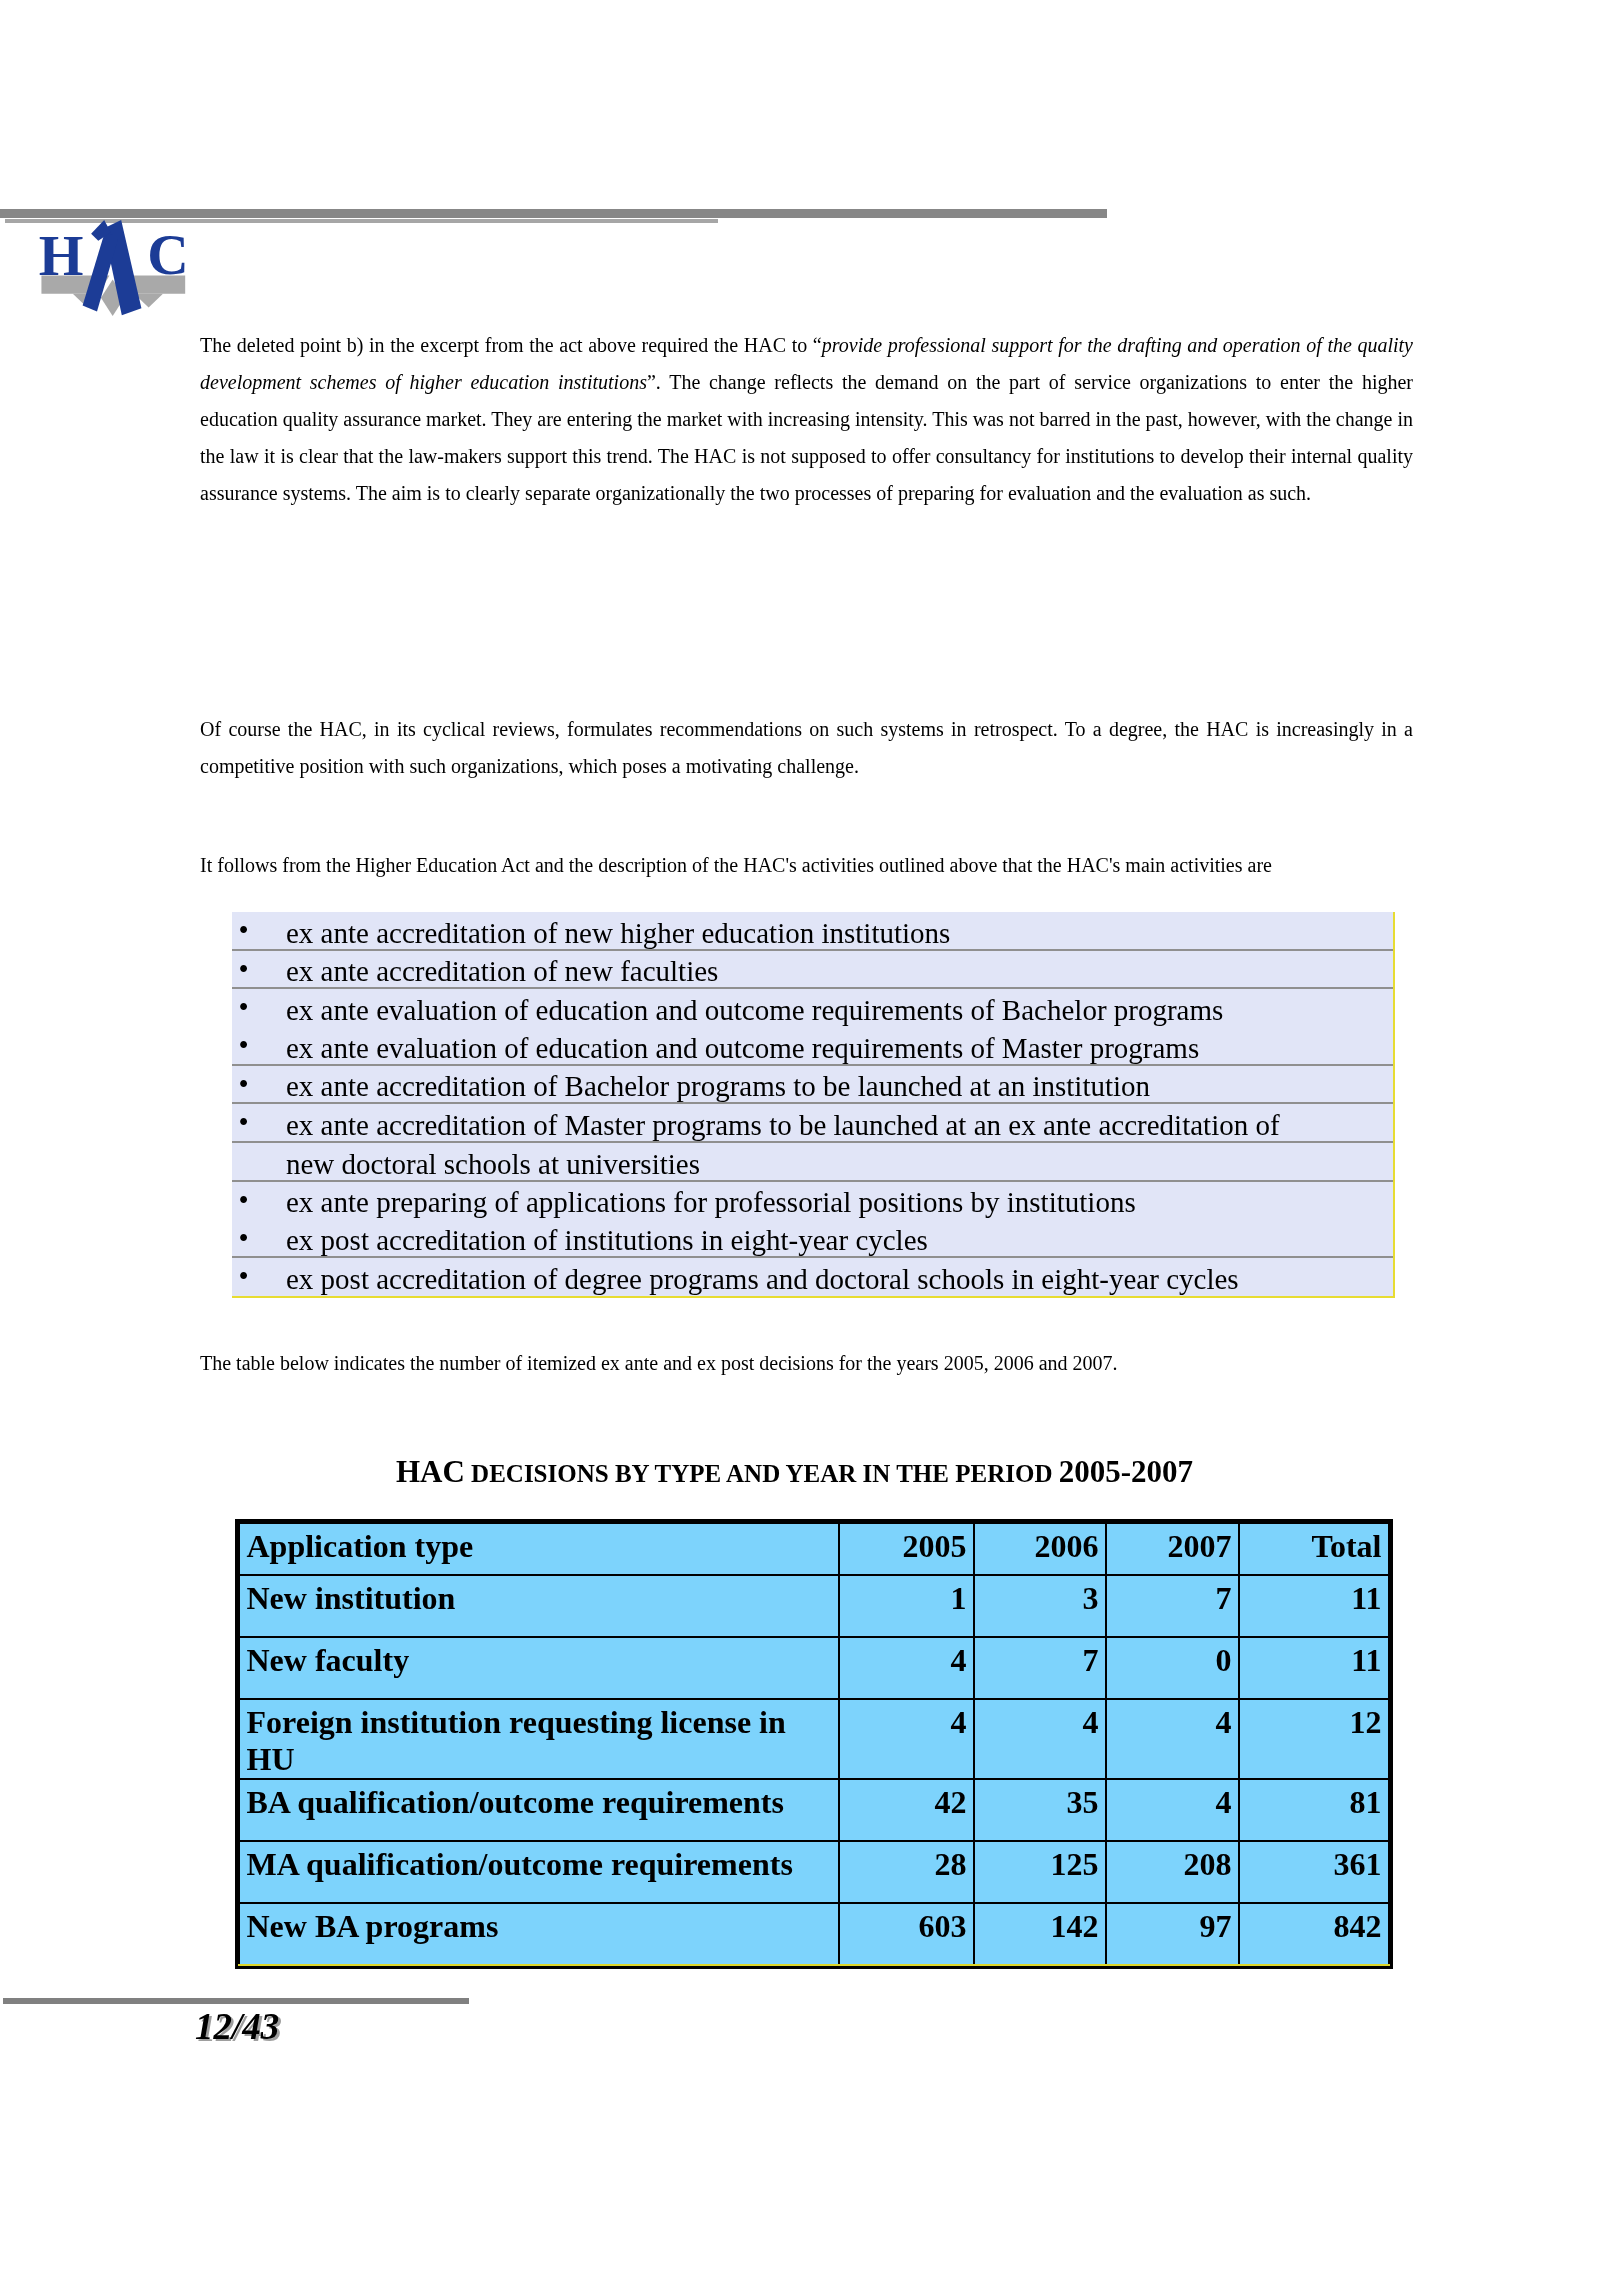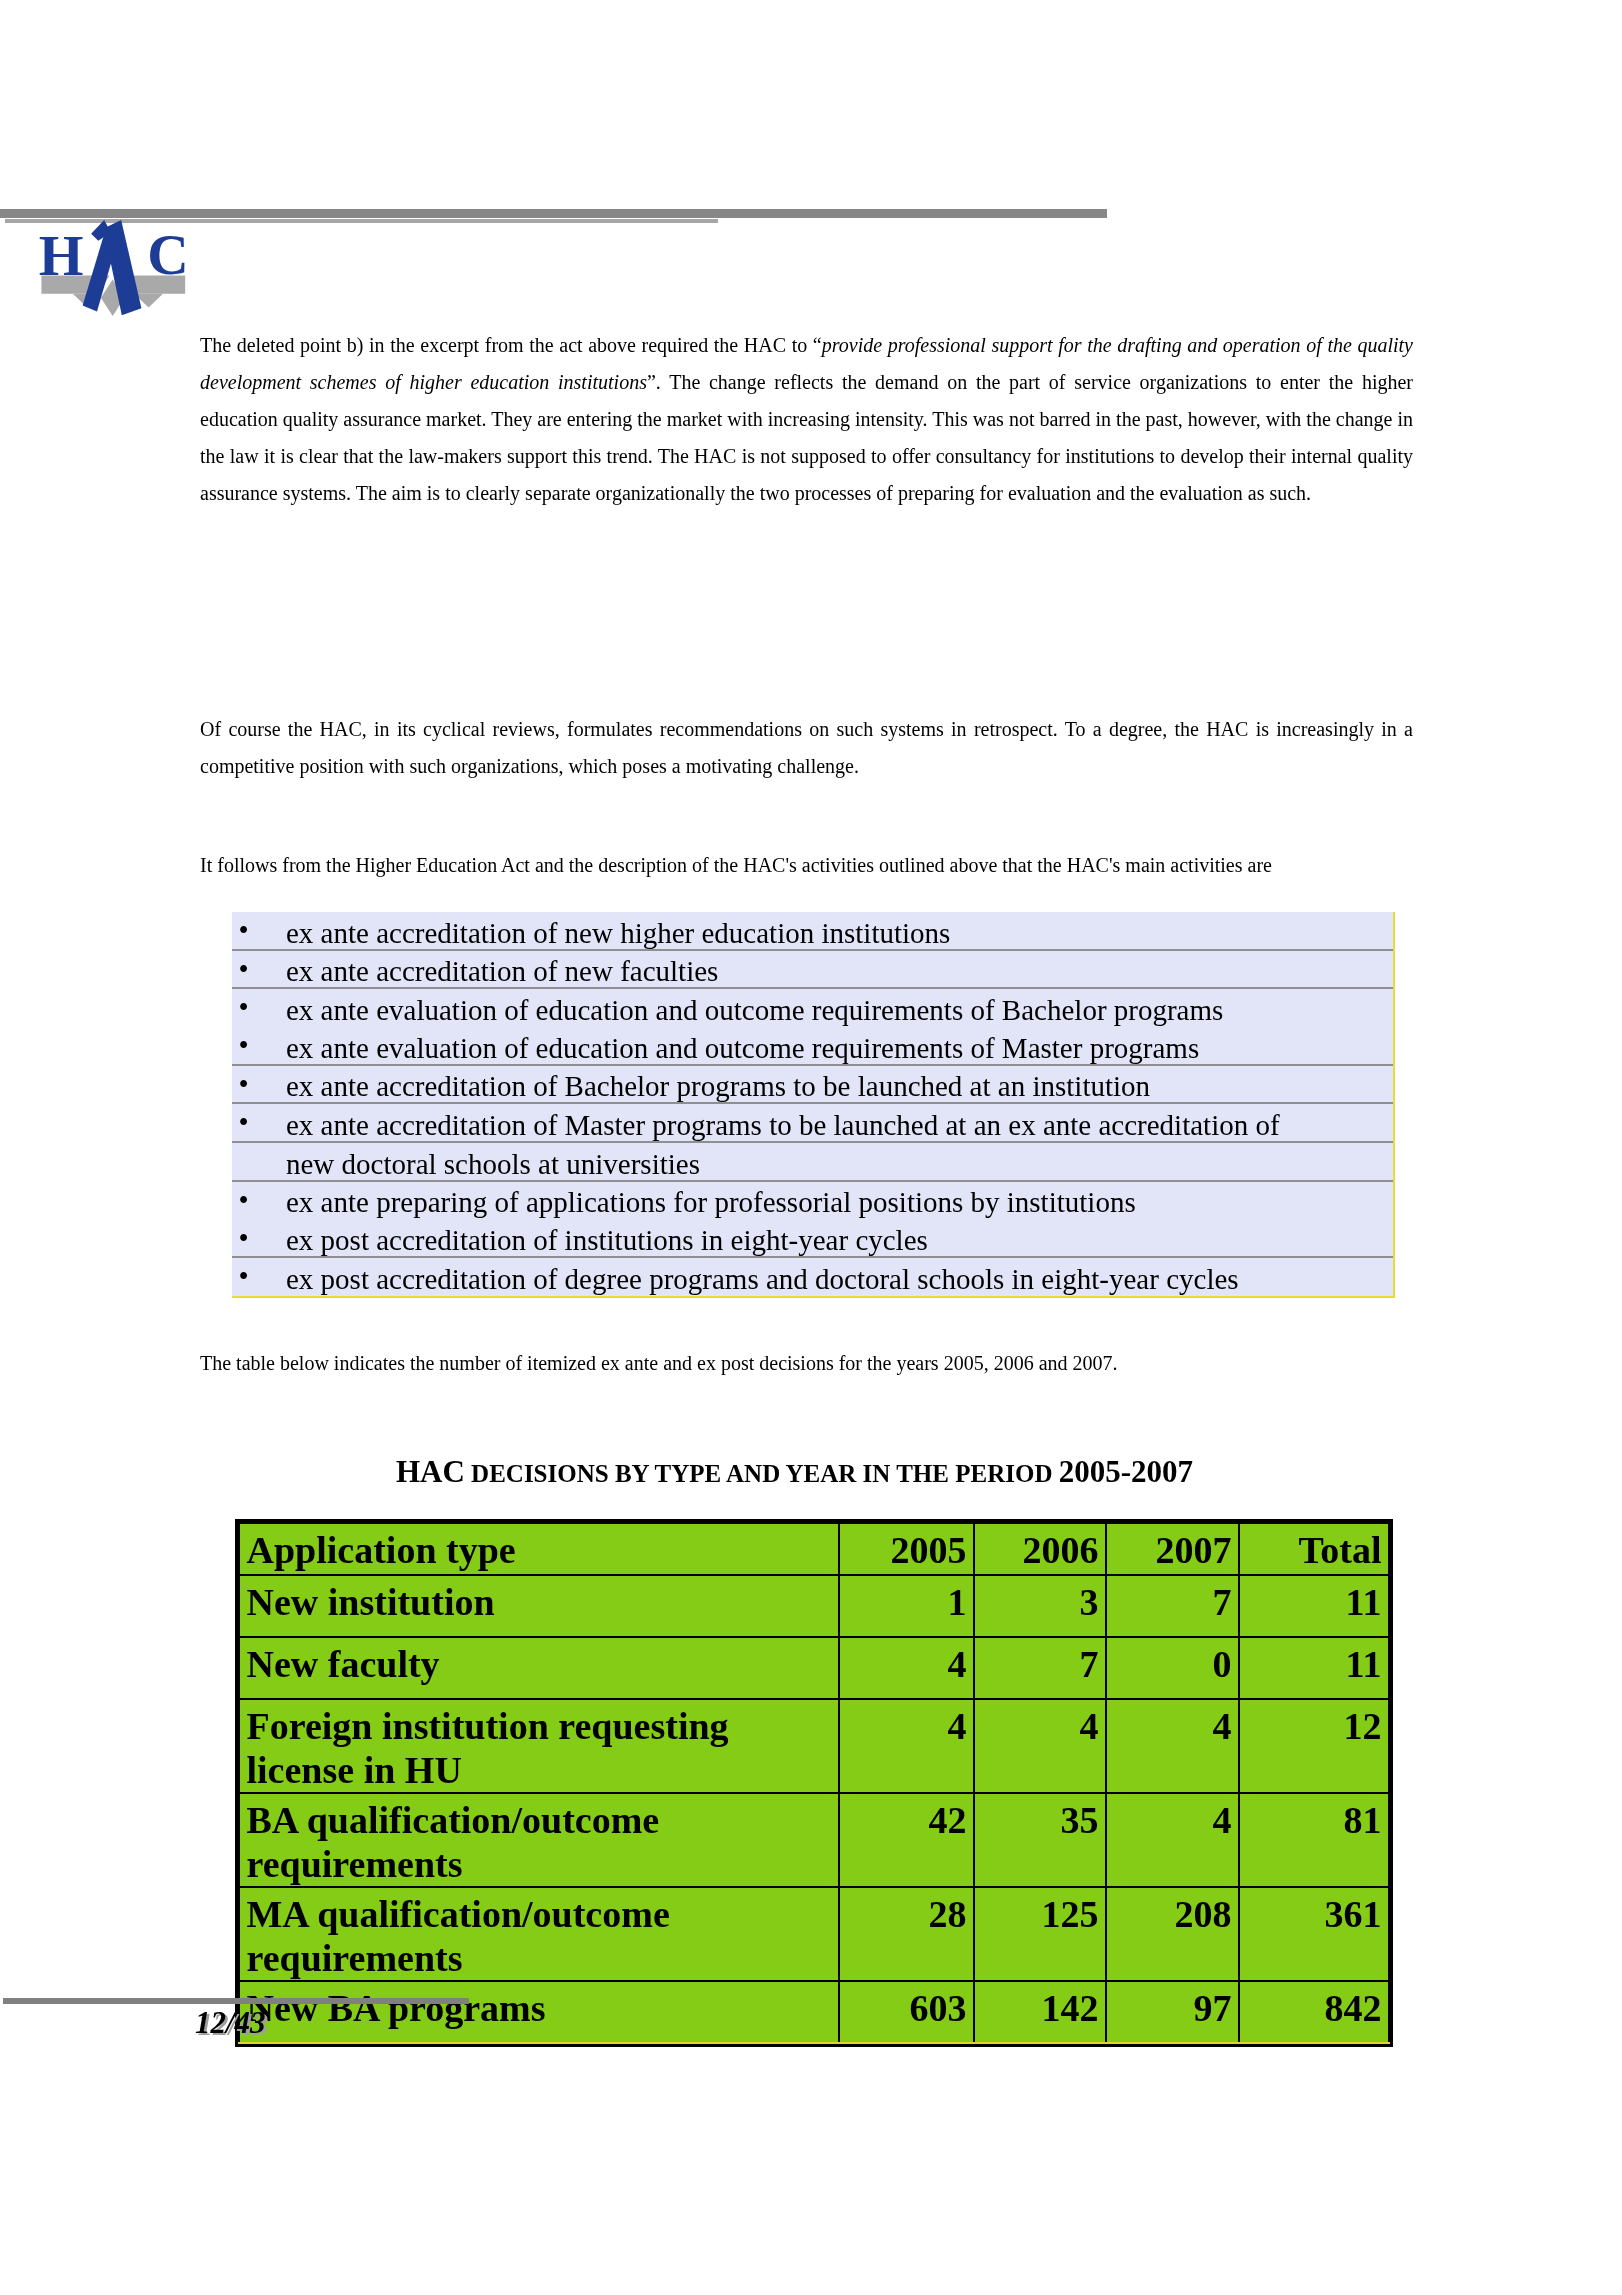--- a/index.html
+++ b/index.html
@@ -50,38 +50,38 @@
     position:absolute; left:188px; top:1454px; width:1213px;
     text-align:center; font-weight:bold; white-space:nowrap;
   }
   .cap-lg { font-size:31px; }
   .cap-sm { font-size:25px; }
 
   
   .table-wrap { position:absolute; left:235px; top:1519px; border:3.3px solid #000; }
   table.decisions {
     width:1150px; border-collapse:collapse; table-layout:fixed;
-    background:#84cc16; font-size:38px;
+    background:#7dd3fc; font-size:32px;
   }
   .decisions th, .decisions td {
     border:2.6px solid #000; vertical-align:top; box-sizing:border-box;
     padding:3.9px 6.5px 0 6.5px;
   }
   .decisions thead th { height:52px; font-weight:bold; }
   .decisions tbody td { height:62px; font-weight:bold; }
   .decisions .c0  { text-align:left; }
   .decisions .num { text-align:right; }
   .decisions thead .c0 { text-align:left; }
   .decisions tbody tr:last-child td { border-bottom:2.6px solid #ddd52a; }
 
   
   .footer-rule { position:absolute; left:3.3px; top:1998px; width:466px; height:5.9px; background:#808080; }
   .page-number {
     position:absolute; left:195px; top:2005px;
-    font-size:31px; font-weight:bold; font-style:italic;
+    font-size:37px; font-weight:bold; font-style:italic;
     text-shadow:2.6px 2px 0 #9e9e9e;
   }
 </style>
 </head>
 <body>
 
 <div class="page">
 
   <div class="rule-main"></div>
   <div class="rule-sub"></div>

